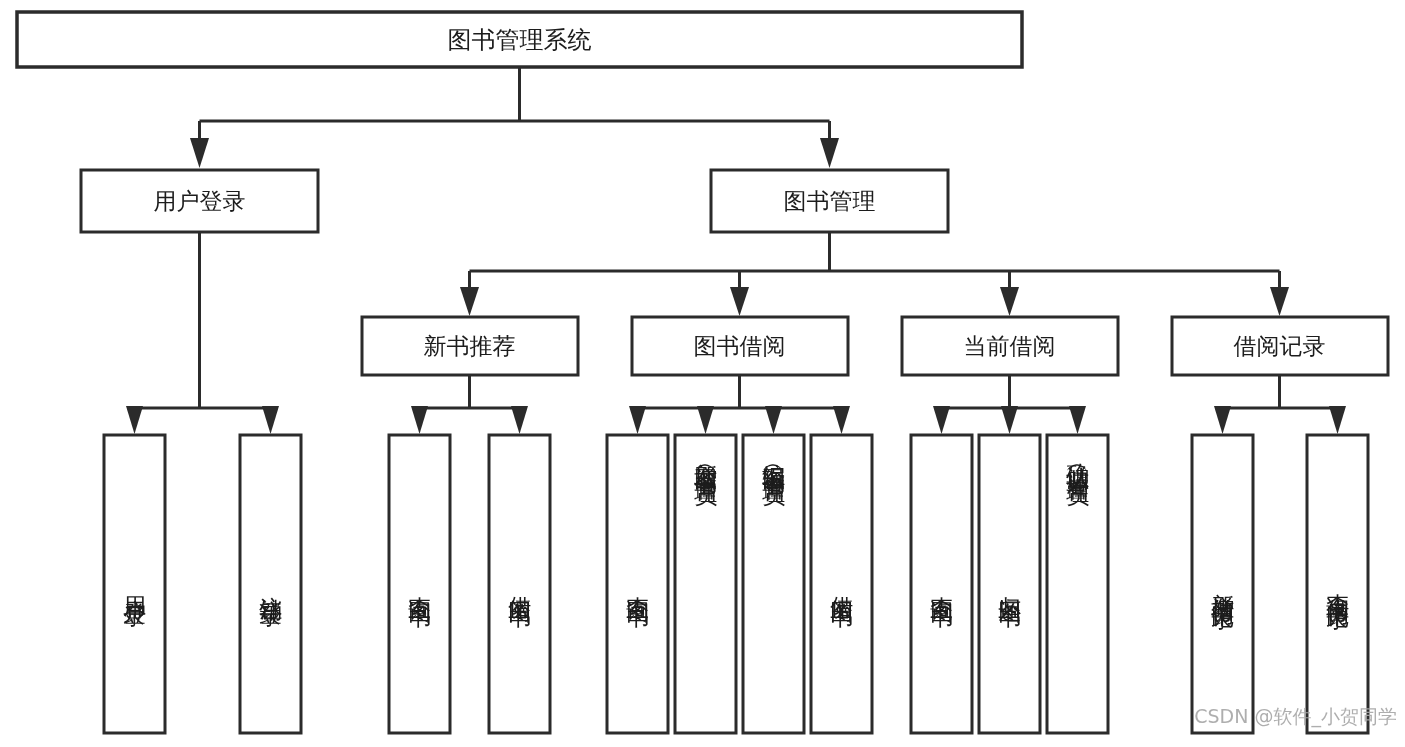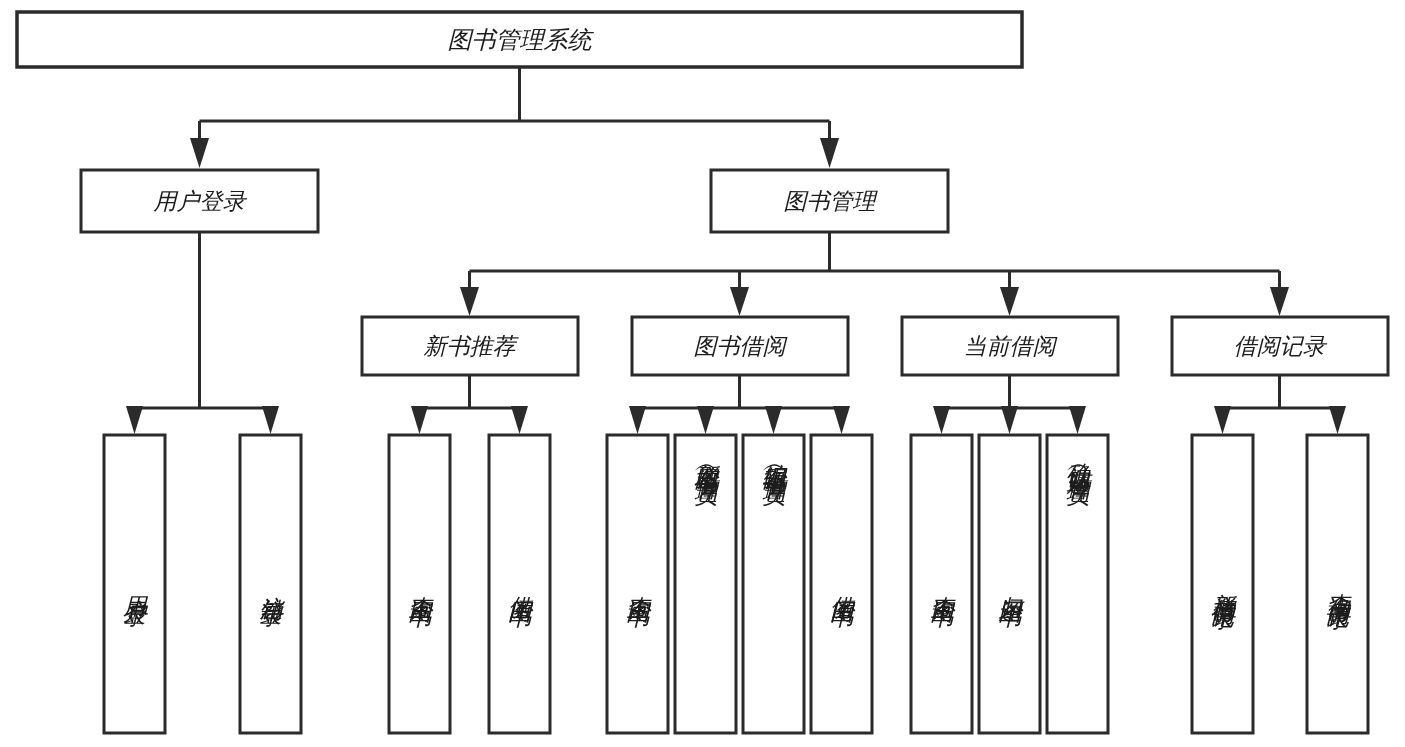--- a/index.html
+++ b/index.html
@@ -10,21 +10,20 @@
   body {
     width: 1405px;
     height: 747px;
     font-family: "DejaVu Sans", "Liberation Sans", sans-serif;
     overflow: hidden;
   }
   #chart-root {
     position: relative;
     width: 1405px;
     height: 736px;
-    font-style: italic;
   }
   svg.diagram {
     display: block;
     width: 1405px;
     height: 747px;
   }
   .node-box {
     fill: #ffffff;
     stroke: #2b2b2b;
     stroke-width: 3;
@@ -220,13 +219,14 @@
     <span class="leaf-label" style="margin-top:10px;">确认归还（管理员）</span>
   </div>
 
   <div class="leaf-label-wrap" style="left:1192px; top:435px; width:61px; height:298px;">
     <span class="leaf-label">新增借阅记录</span>
   </div>
   <div class="leaf-label-wrap" style="left:1307px; top:435px; width:61px; height:298px;">
     <span class="leaf-label">查询借阅记录</span>
   </div>
 
+  <div class="watermark">CSDN @软件_小贺同学</div>
 </div>
 
 </body></html>

